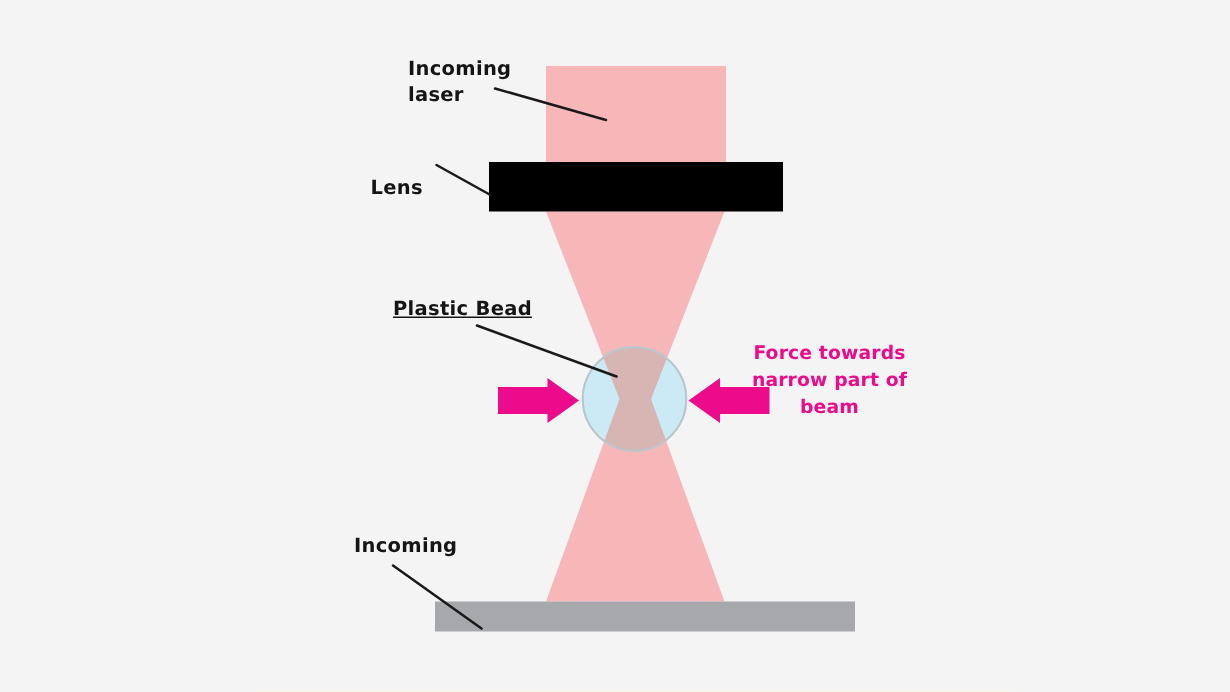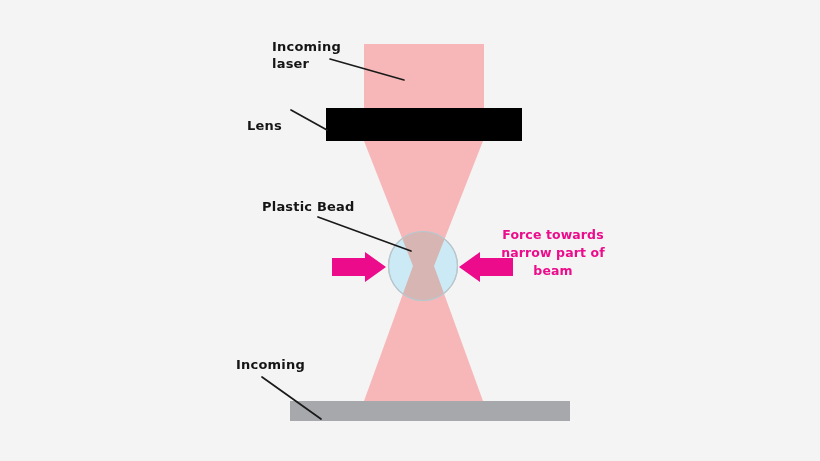--- a/index.html
+++ b/index.html
@@ -45,21 +45,21 @@
     font-size: 12.5px;
     line-height: 18px;
     color: #ec0c8b;
     letter-spacing: 0.1px;
     white-space: pre-line;
     text-align: center;
     user-select: none;
   }
   #label-incoming-laser { left: 272px; top: 38px; }
   #label-lens { left: 247px; top: 102px; margin-top: 15px; }
-  #label-plastic-bead { left: 262px; top: 198px; }
+  #label-plastic-bead { left: 262px; top: 198px; text-decoration: underline; }
   #label-substrate { left: 236px; top: 356px; }
   #label-force { left: 498px; top: 226px; width: 110px; }
 </style>
 </head>
 <body>
 
 <div id="stage">
 
   <svg id="diagram-svg" viewBox="0 0 820 461" xmlns="http://www.w3.org/2000/svg">
 

